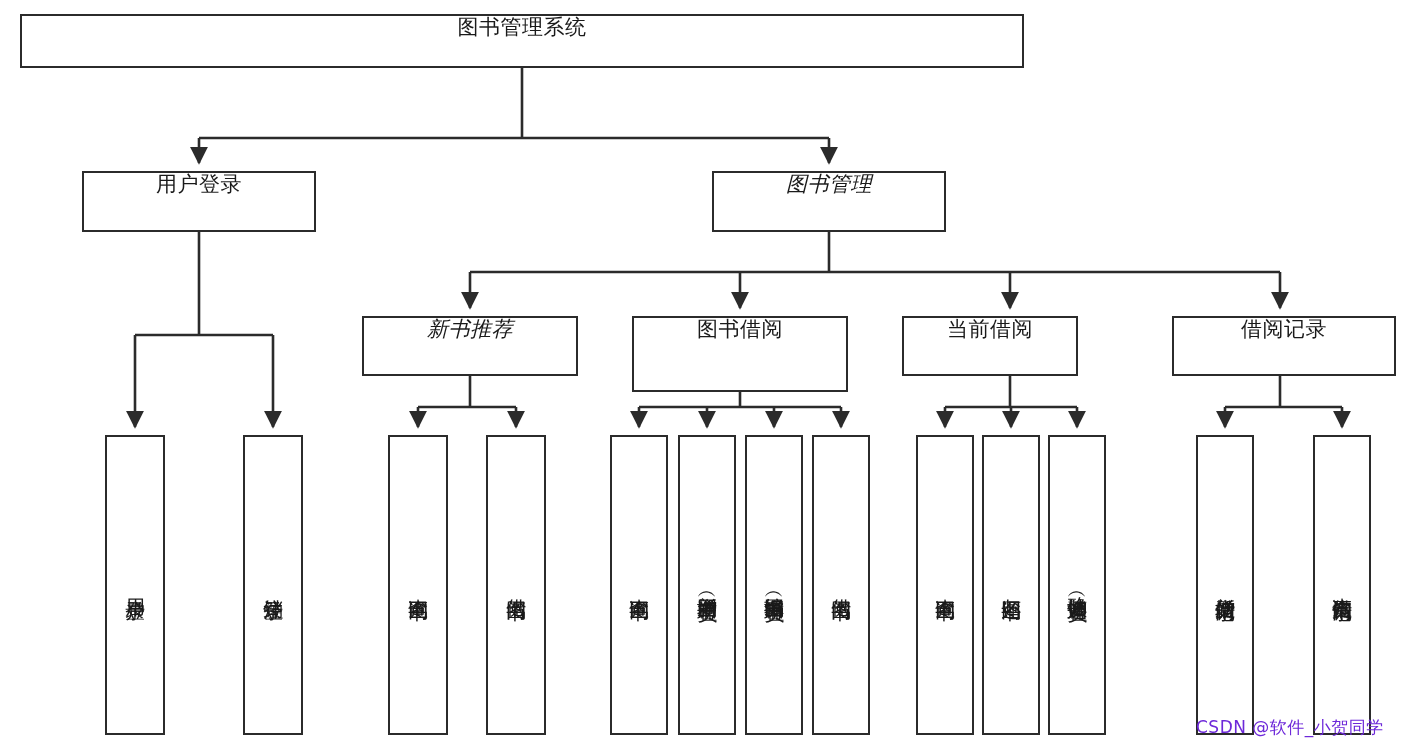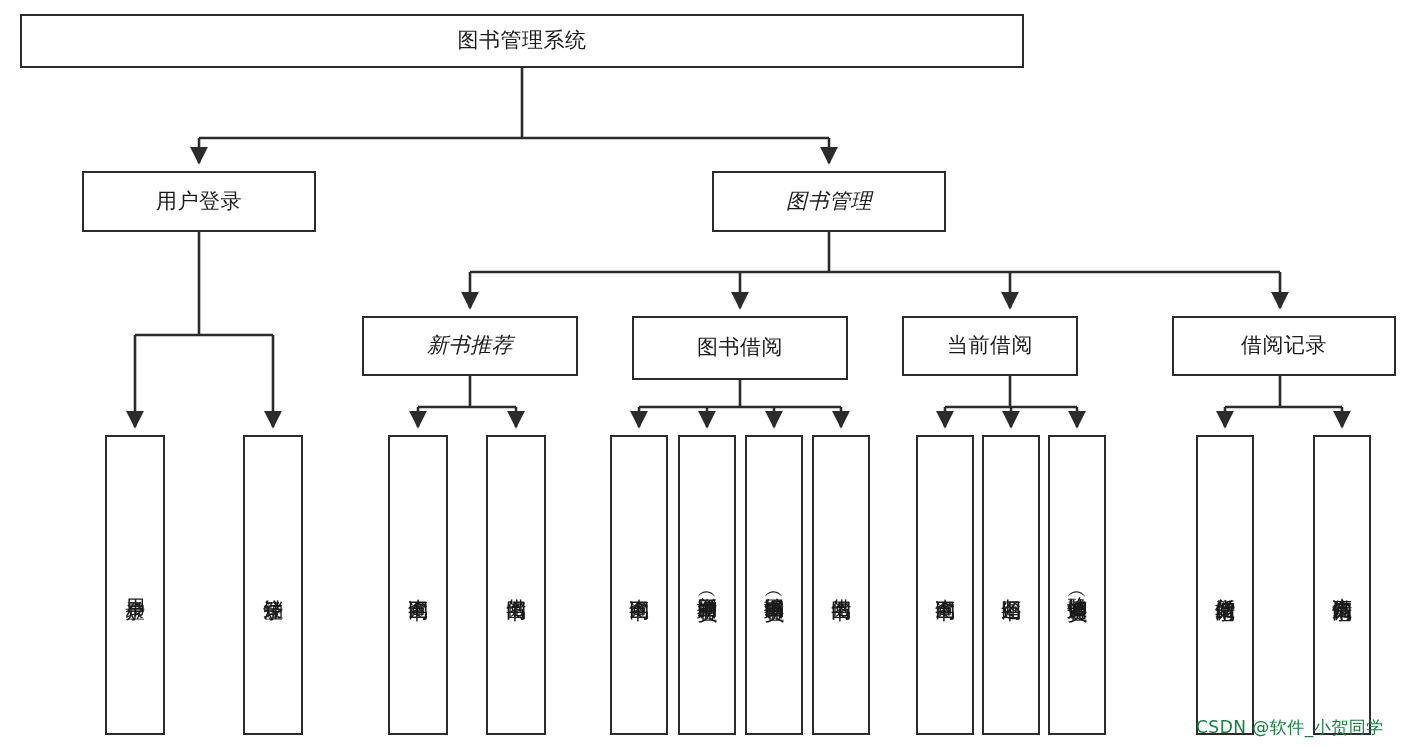--- a/index.html
+++ b/index.html
@@ -25,21 +25,20 @@
     width: 1405px;
     height: 747px;
     pointer-events: none;
   }
   .node-box {
     position: absolute;
     box-sizing: border-box;
     background: #ffffff;
     border: 2px solid #2b2b2b;
     display: flex;
-    align-items: center;
     justify-content: center;
     color: #1a1a1a;
   }
   .node-box.horizontal {
     writing-mode: horizontal-tb;
   }
   .node-label-h {
     font-size: 21px;
     line-height: 1.1;
     letter-spacing: 0.5px;
@@ -55,21 +54,21 @@
     text-orientation: upright;
     font-size: 20px;
     line-height: 1.18;
     letter-spacing: 1px;
     white-space: nowrap;
     text-align: center;
   }
   .watermark {
     position: absolute;
     font-size: 17px;
-    color: #15803d;
+    color: #6d28d9;
     white-space: nowrap;
     letter-spacing: 0.5px;
   }
 </style>
 </head>
 <body>
 
 <div id="diagram-root">
 
   <svg class="connector-layer" viewBox="0 0 1405 747" xmlns="http://www.w3.org/2000/svg">
@@ -131,21 +130,21 @@
         <span class="node-label-h">用户登录</span>
       </div>
       <div class="node-box horizontal" style="left: 712px; top: 171px; width: 234px; height: 61px; font-style: italic;">
         <span class="node-label-h">图书管理</span>
       </div>
     </div>
   <div id="level3-layer">
       <div class="node-box horizontal" style="left: 362px; top: 316px; width: 216px; height: 60px; font-style: italic;">
         <span class="node-label-h">新书推荐</span>
       </div>
-      <div class="node-box horizontal" style="left: 632px; top: 316px; width: 216px; height: 64px;">
+      <div class="node-box horizontal" style="left: 632px; top: 316px; width: 216px; height: 76px;">
         <span class="node-label-h">图书借阅</span>
       </div>
       <div class="node-box horizontal" style="left: 902px; top: 316px; width: 176px; height: 60px;">
         <span class="node-label-h">当前借阅</span>
       </div>
       <div class="node-box horizontal" style="left: 1172px; top: 316px; width: 224px; height: 60px;">
         <span class="node-label-h">借阅记录</span>
       </div>
     </div>
   <div id="leaves-layer">

